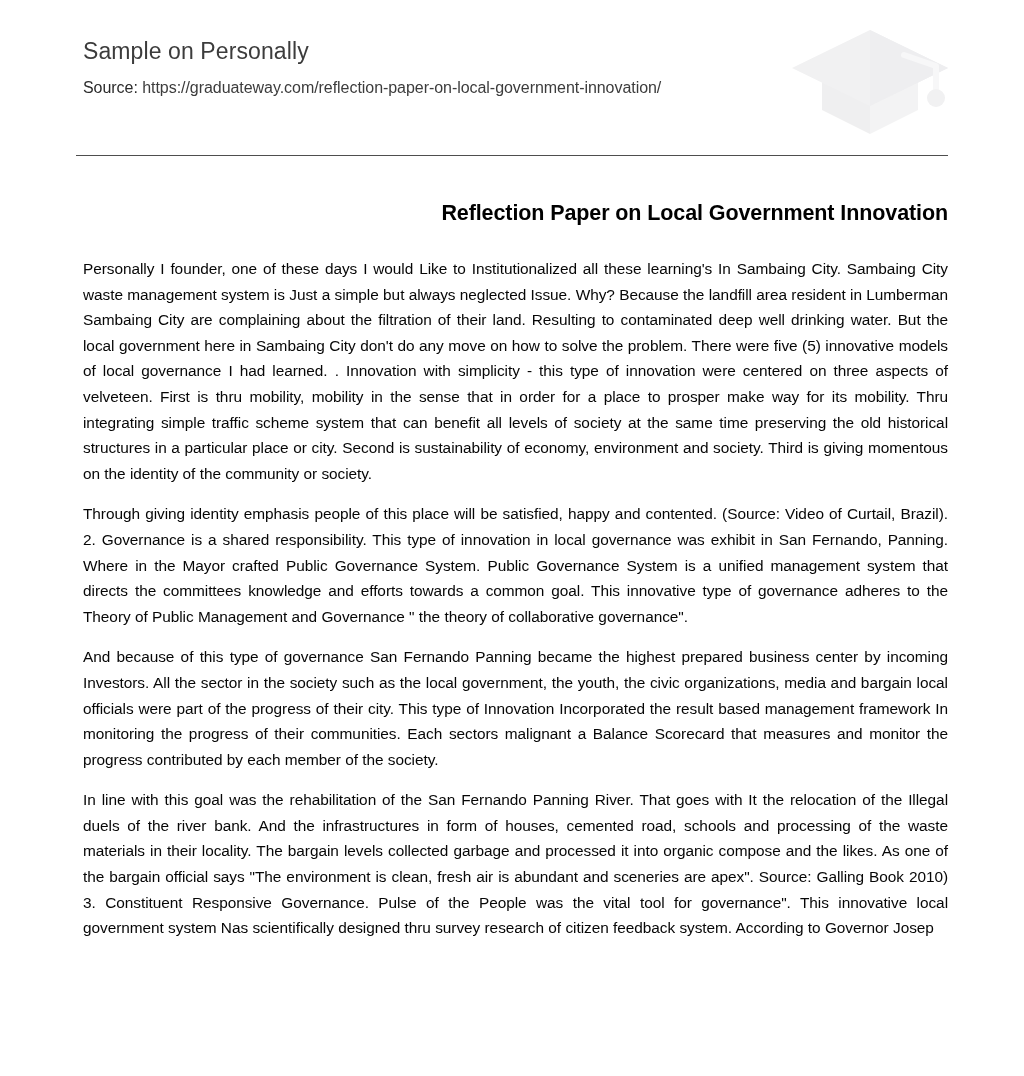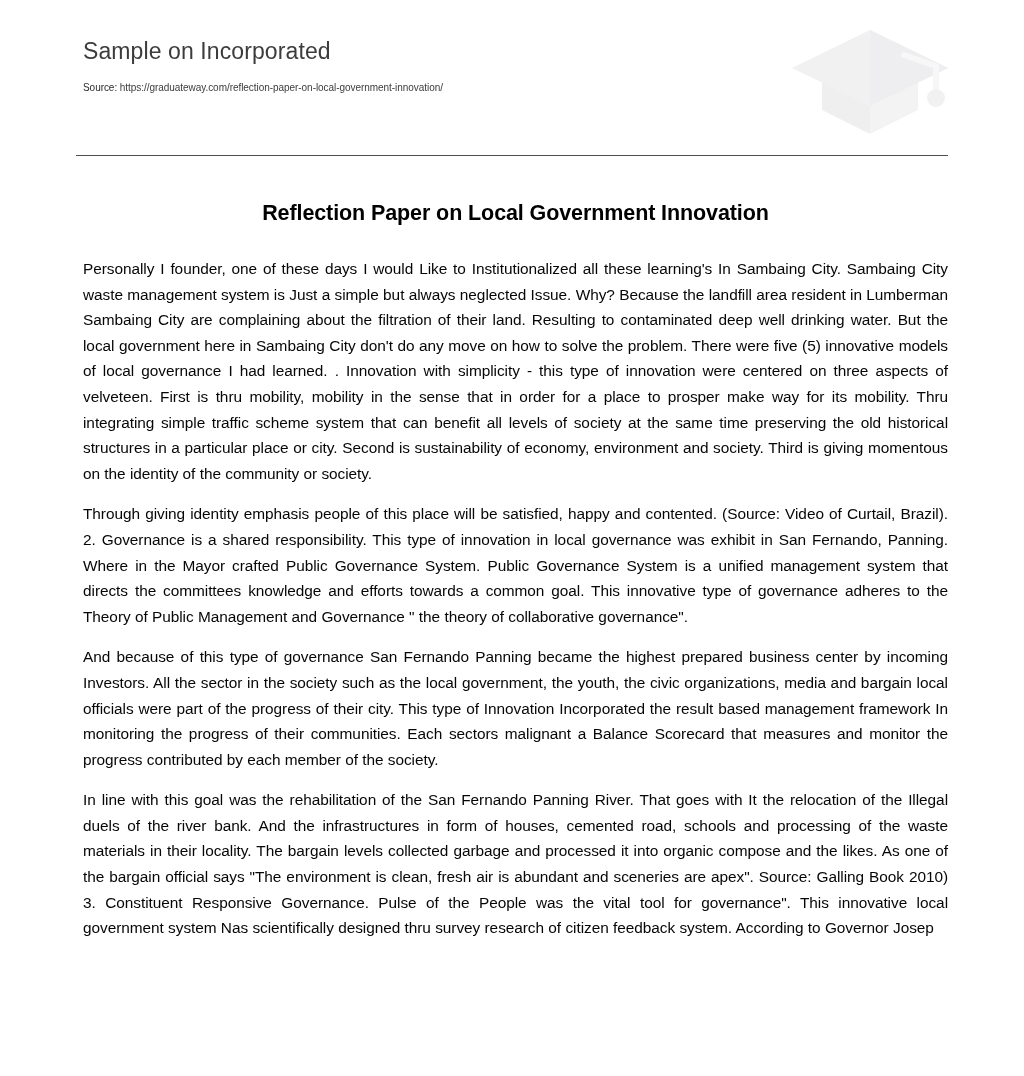--- a/index.html
+++ b/index.html
@@ -37,21 +37,21 @@
     color: #3c3c3c;
     letter-spacing: 0.1px;
     line-height: 30px;
     margin: 0;
     white-space: nowrap;
   }
 
   .source-line {
     margin: 0;
     margin-top: 11px;
-    font-size: 10px;
+    font-size: 16px;
     font-weight: 400;
     color: #3c3c3c;
     line-height: 22px;
     white-space: nowrap;
     letter-spacing: -0.05px;
   }
   .source-label { color: #2b2b2b; }
   .source-url { color: #3c3c3c; }
 
   
@@ -76,21 +76,21 @@
     border-top: 1.6px solid #4e4e4e;
     margin: 0;
   }
 
   
   .doc-title {
     position: absolute;
     left: 83px;
     top: 198px;
     width: 865px;
-    text-align: center;
+    text-align: right;
     font-size: 21.5px;
     font-weight: bold;
     color: #000000;
     line-height: 30px;
     margin: 0;
     letter-spacing: -0.1px;
   }
 
   
   .doc-body {
@@ -111,21 +111,21 @@
     word-spacing: 0.1px;
   }
   .doc-body p:last-child { margin-bottom: 0; }
 </style>
 </head>
 <body>
 
 <div class="page">
 
   <div class="site-header">
-    <h1 class="site-title">Sample on Incorporated</h1>
+    <h1 class="site-title">Sample on Personally</h1>
     <p class="source-line">
       <span class="source-label">Source:</span>
       <span class="source-url">https://graduateway.com/reflection-paper-on-local-government-innovation/</span>
     </p>
   </div>
 
   <div class="logo-wrap">
     <svg viewBox="0 0 172 118" xmlns="http://www.w3.org/2000/svg" aria-hidden="true">
 
       <polygon points="38,52 86,76 86,112 38,88" fill="#efeff0"></polygon>

